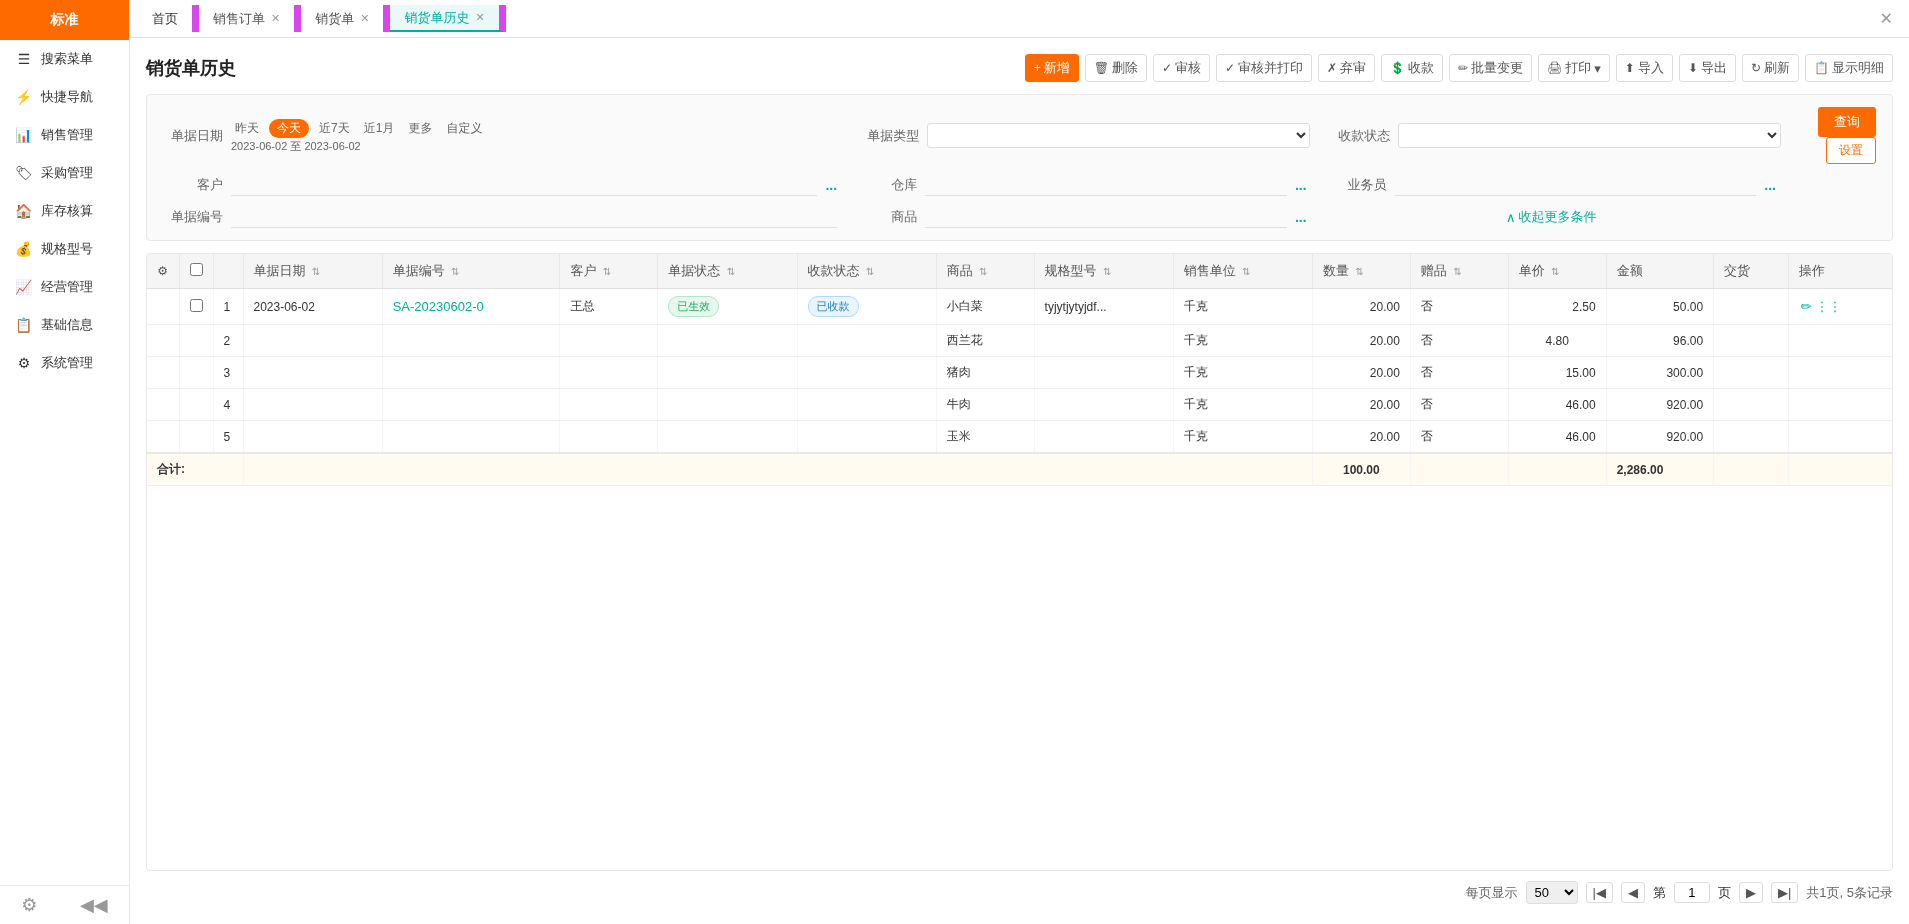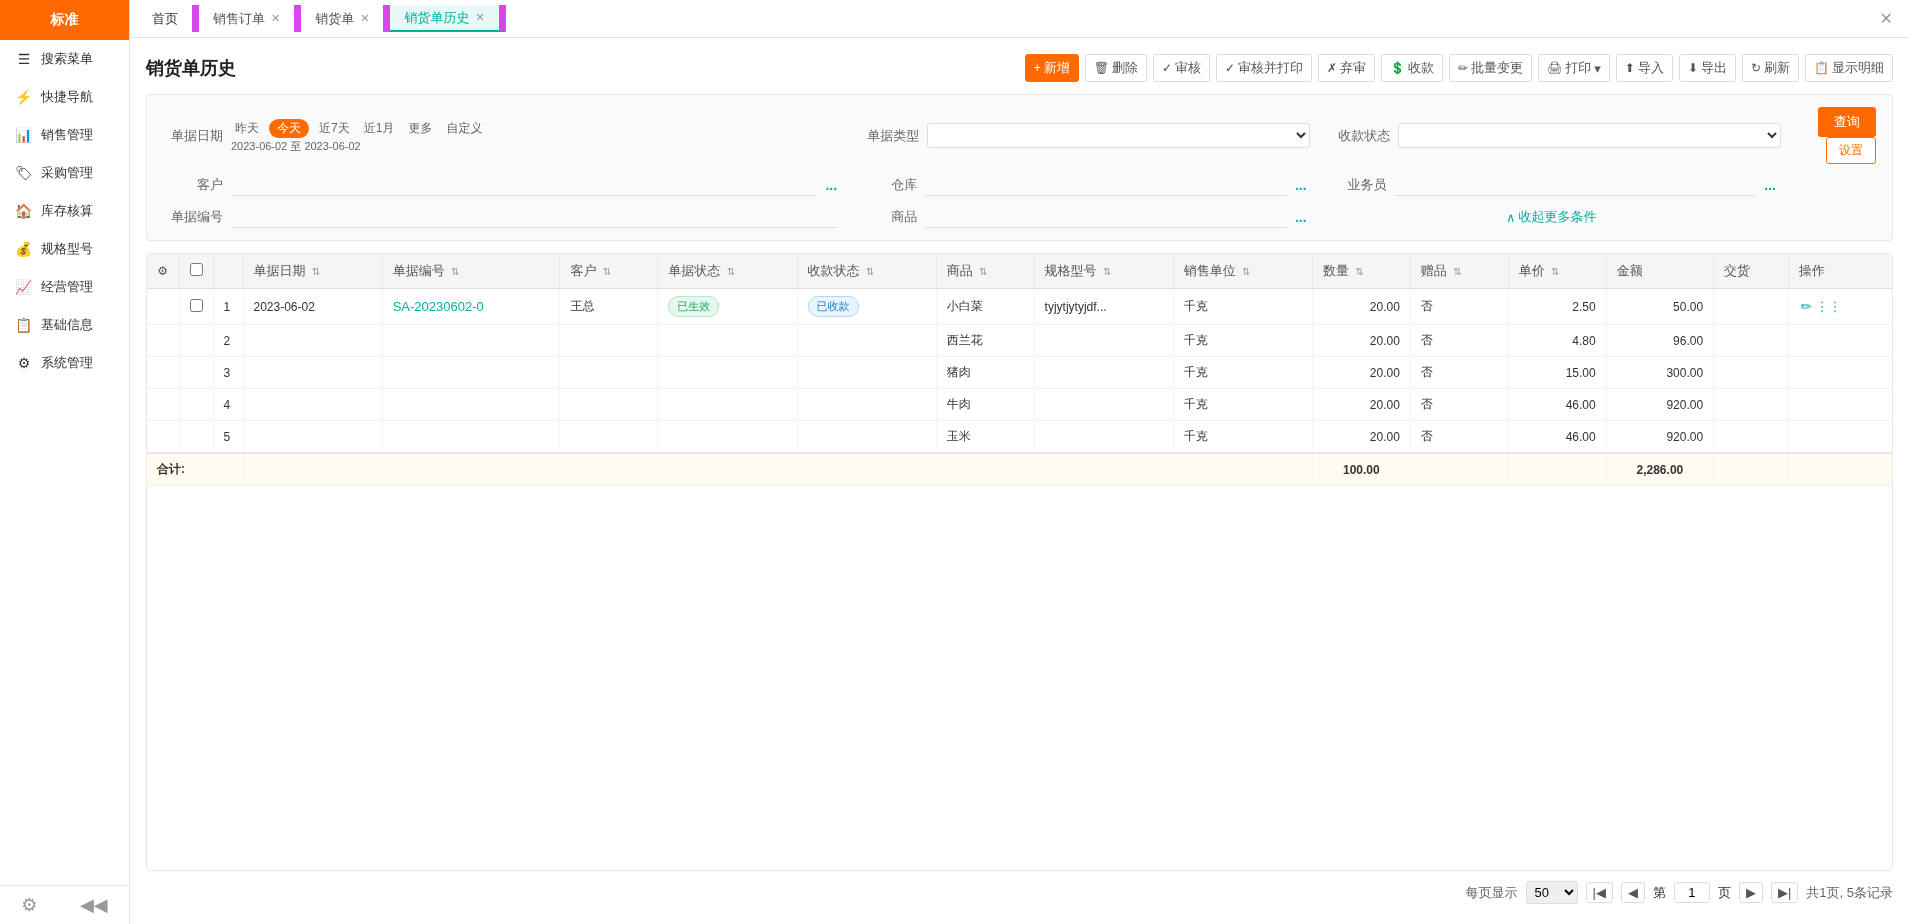--- a/index.html
+++ b/index.html
@@ -622,21 +622,21 @@
       <td></td>
       <td></td>
       <td></td>
       <td></td>
       <td></td>
       <td>西兰花</td>
       <td></td>
       <td>千克</td>
       <td style="text-align:right;">20.00</td>
       <td>否</td>
-      <td style="text-align:right;">4.80</td>
+      <td style="text-align:center;">4.80</td>
       <td style="text-align:right;">96.00</td>
       <td></td>
       <td>
         
       </td>
     </tr>
             <tr>
       <td class="gear-col"></td>
       <td class="checkbox-col">
         
@@ -706,21 +706,21 @@
       </td>
     </tr>
           </tbody>
         <tfoot>
           <tr class="summary-row">
             <td colspan="3">合计:</td>
             <td colspan="8"></td>
             <td style="text-align:center;">100.00</td>
             <td></td>
             <td></td>
-            <td style="text-align:center;">2,286.00</td>
+            <td style="text-align:left;">2,286.00</td>
             <td></td>
             <td></td>
           </tr>
         </tfoot>
       </table>
     </div>
 
     <div class="pagination">
       <span class="pagination-label">每页显示</span>
       <select class="pagination-select">

